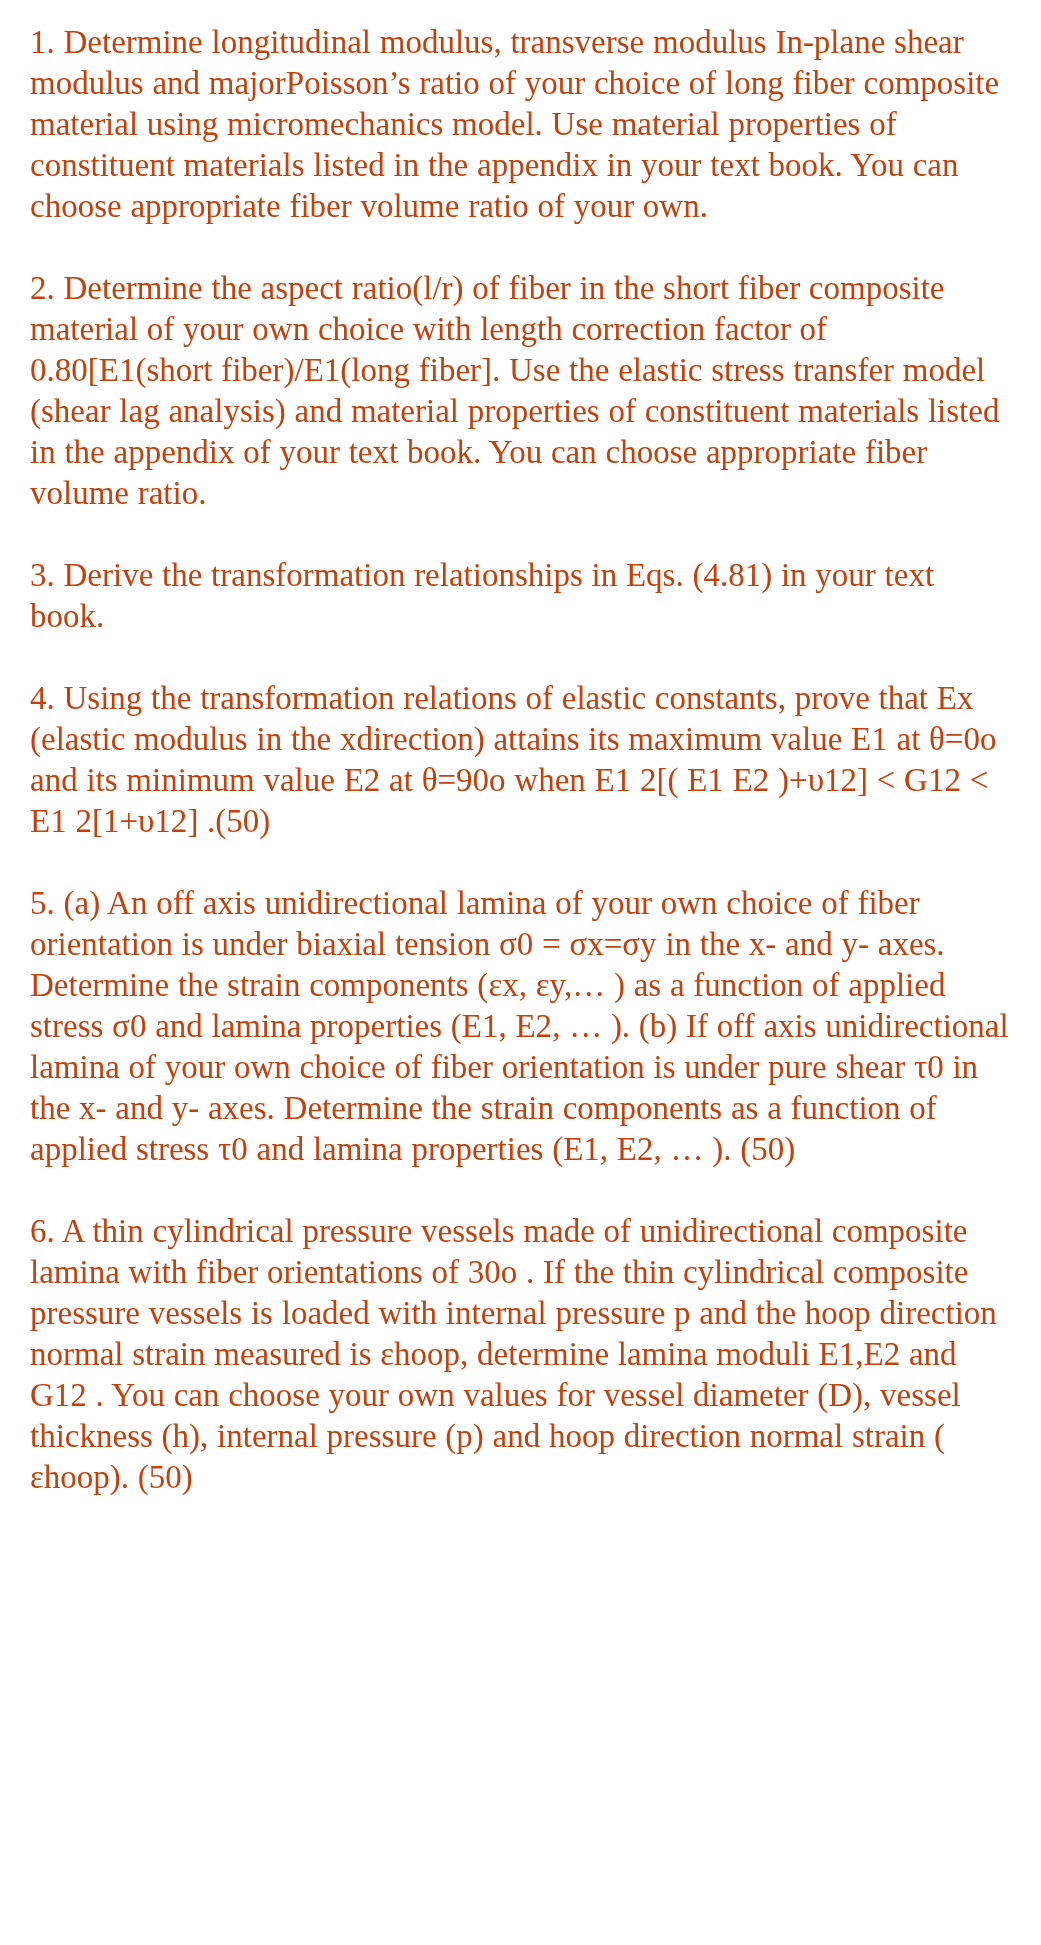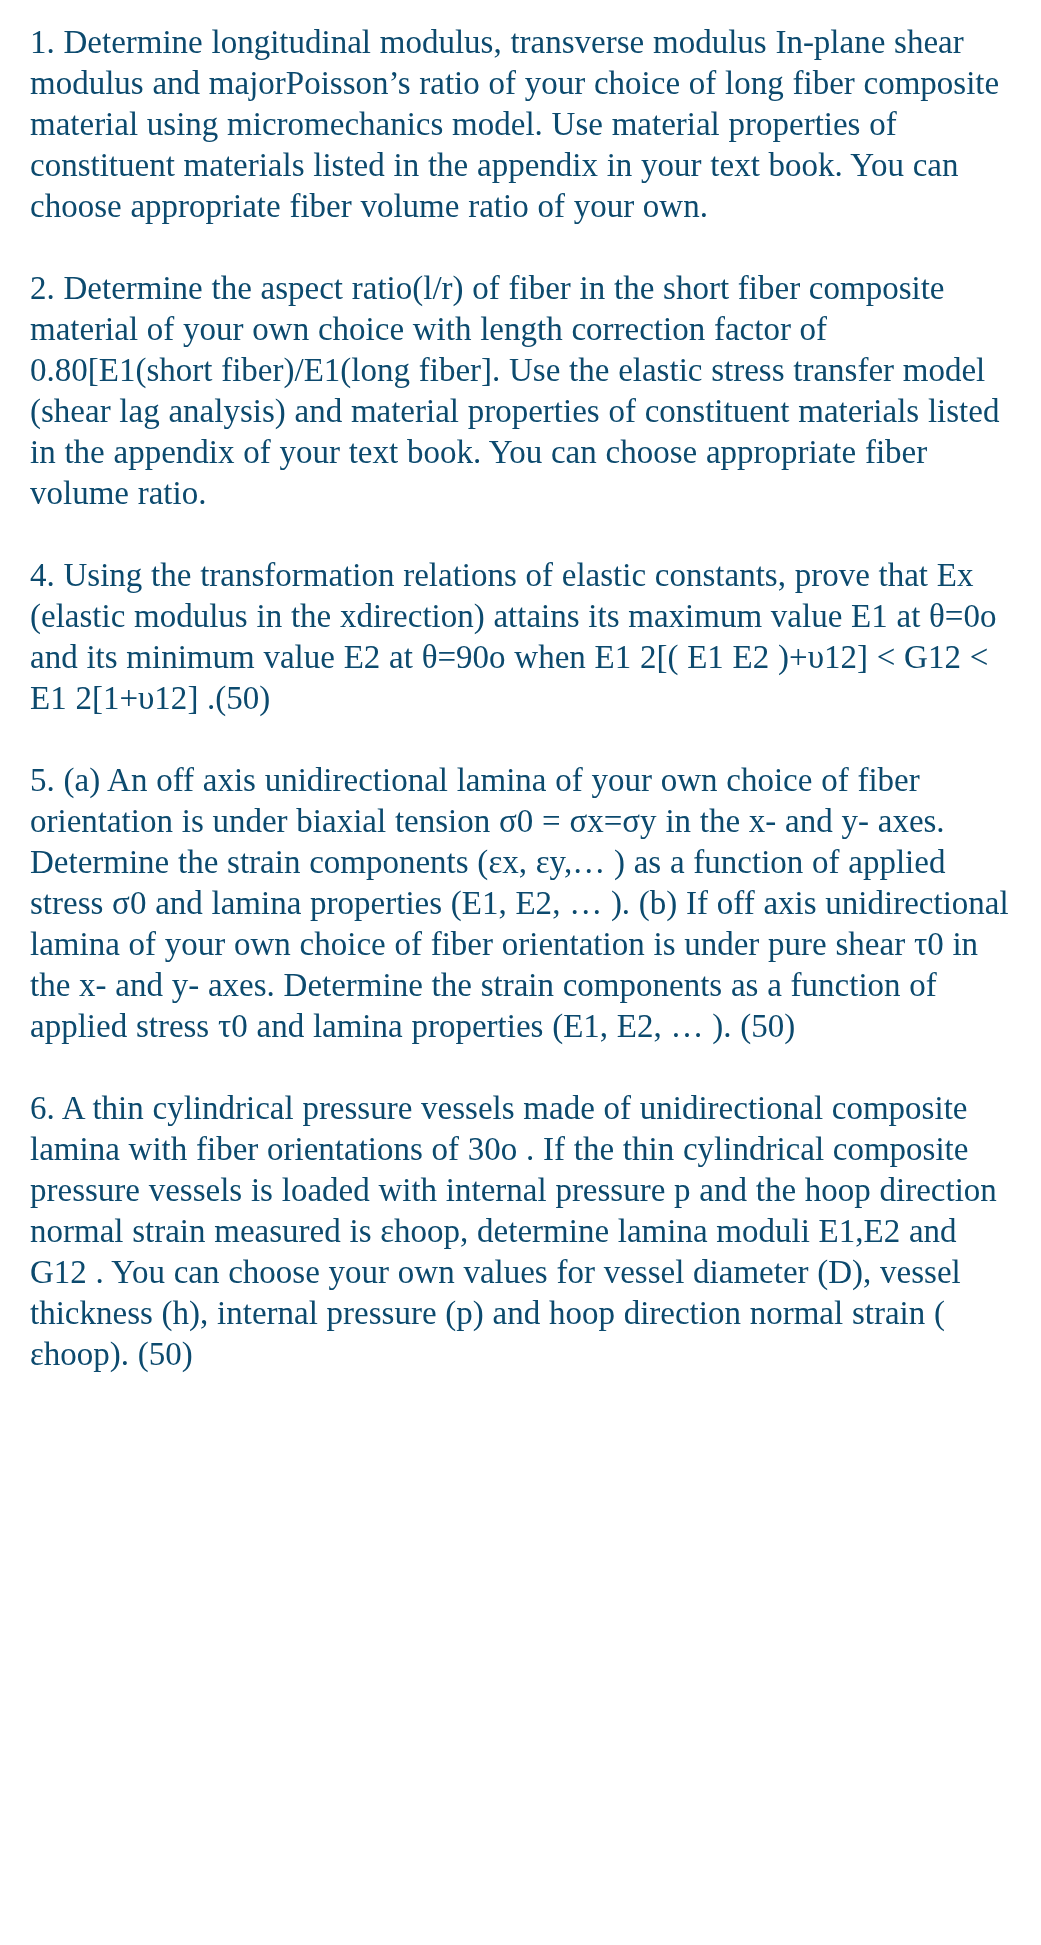--- a/index.html
+++ b/index.html
@@ -9,37 +9,38 @@
   }
   .page {
     width: 1041px;
     min-height: 1945px;
     box-sizing: border-box;
     padding: 22px 26px 20px 30px;
     background: #ffffff;
     font-family: "Liberation Serif", "DejaVu Serif", serif;
     font-size: 33px;
     line-height: 41px;
-    color: #0c4a6e;
+    color: #c2410c;
     overflow: hidden;
   }
   .problem {
     margin: 0 0 41px 0;
     text-align: left;
     word-spacing: 0.5px;
   }
   .problem.extra-gap {
   }
   .it {
   }
 </style>
 </head>
 <body>
 
 <div class="page">
   <div class="problems">
       <p class="problem"><span>1. Determine longitudinal modulus, transverse modulus In-plane shear modulus and majorPoisson’s ratio of your choice of long fiber composite material using micromechanics model. Use material properties of constituent materials listed in the appendix in your text book. You can choose appropriate fiber volume ratio of your own.</span></p>
       <p class="problem"><span>2. Determine the aspect ratio(l/r) of fiber in the short fiber composite material of your own choice with length correction factor of 0.80[</span><span class="it">E1</span><span>(</span><span class="it">short fiber</span><span>)/</span><span class="it">E1</span><span>(</span><span class="it">long fiber</span><span>]. Use the elastic stress transfer model (shear lag analysis) and material properties of constituent materials listed in the appendix of your text book. You can choose appropriate fiber volume ratio.</span></p>
+      <p class="problem"><span>3. Derive the transformation relationships in Eqs. (4.81) in your text book.</span></p>
       <p class="problem"><span>4. Using the transformation relations of elastic constants, prove that </span><span class="it">Ex</span><span> (elastic modulus in the xdirection) attains its maximum value </span><span class="it">E1</span><span> at θ=0</span><span class="it">o</span><span> and its minimum value </span><span class="it">E2</span><span> at θ=90</span><span class="it">o</span><span> when </span><span class="it">E1</span><span> 2[( </span><span class="it">E1 E2</span><span> )+</span><span class="it">υ12</span><span>] &lt; </span><span class="it">G12</span><span> &lt; </span><span class="it">E1</span><span> 2[1+</span><span class="it">υ12</span><span>] .(50)</span></p>
       <p class="problem"><span>5. (a) An off axis unidirectional lamina of your own choice of fiber orientation is under biaxial tension </span><span class="it">σ0</span><span> = </span><span class="it">σx</span><span>=</span><span class="it">σy</span><span> in the x- and y- axes. Determine the strain components (</span><span class="it">εx</span><span>, </span><span class="it">εy</span><span>,… ) as a function of applied stress </span><span class="it">σ0</span><span> and lamina properties (</span><span class="it">E1</span><span>, </span><span class="it">E2</span><span>, … ). (b) If off axis unidirectional lamina of your own choice of fiber orientation is under pure shear </span><span class="it">τ0</span><span> in the x- and y- axes. Determine the strain components as a function of applied stress </span><span class="it">τ0</span><span> and lamina properties (</span><span class="it">E1</span><span>, </span><span class="it">E2</span><span>, … ). (50)</span></p>
       <p class="problem extra-gap"><span>6. A thin cylindrical pressure vessels made of unidirectional composite lamina with fiber orientations of 30</span><span class="it">o</span><span> . If the thin cylindrical composite pressure vessels is loaded with internal pressure p and the hoop direction normal strain measured is </span><span class="it">εhoop</span><span>, determine lamina moduli </span><span class="it">E1</span><span>,</span><span class="it">E2</span><span> and </span><span class="it">G12</span><span> . You can choose your own values for vessel diameter (D), vessel thickness (h), internal pressure (p) and hoop direction normal strain ( </span><span class="it">εhoop</span><span>). (50)</span></p>
     </div>
 </div>
 
 </body></html>

